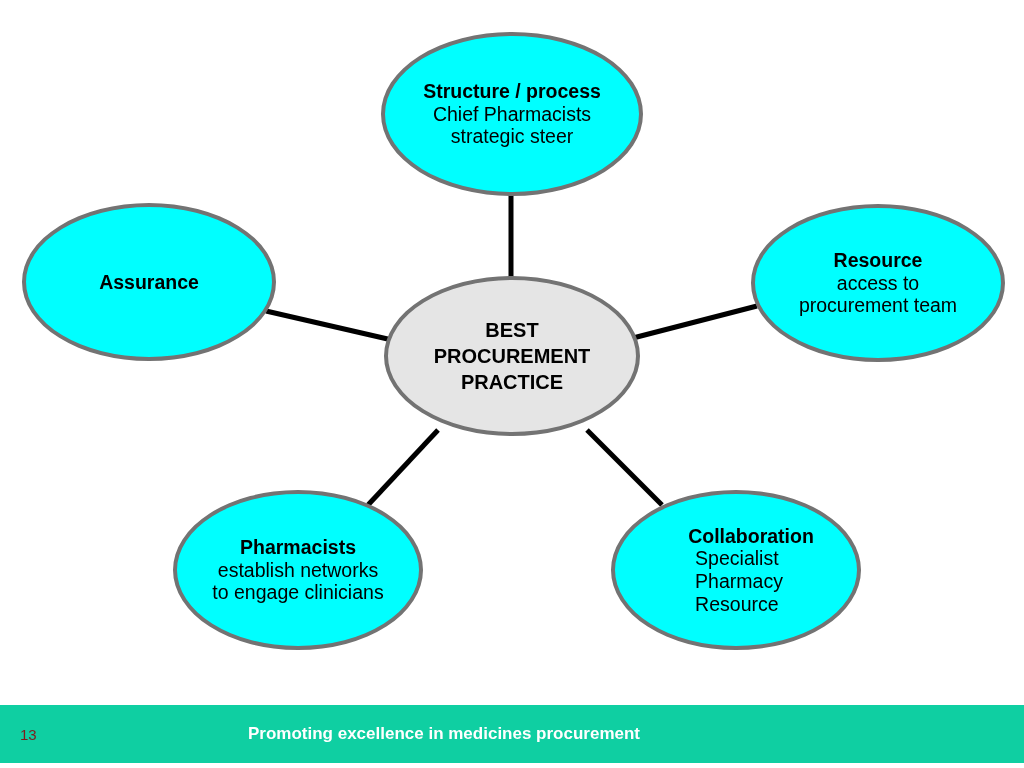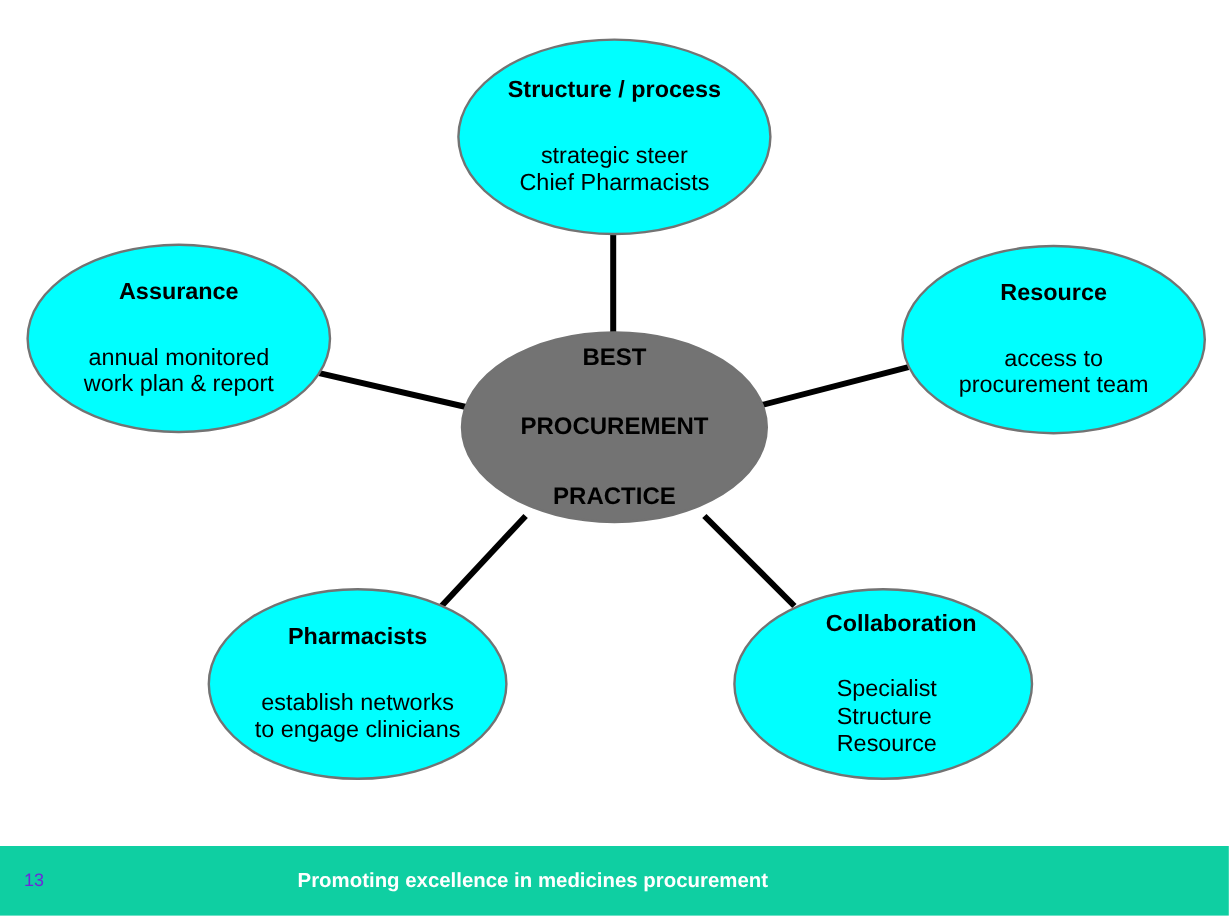--- a/index.html
+++ b/index.html
@@ -31,45 +31,44 @@
     width: 1024px;
     height: 768px;
     pointer-events: none;
   }
 
   
   .node {
     position: absolute;
     box-sizing: border-box;
     border-radius: 50%;
-    border: 2px solid #737373;
+    border: 4px solid #737373;
     display: flex;
     flex-direction: column;
     align-items: center;
     justify-content: center;
     text-align: center;
     line-height: 1.16;
-    gap: 32px;
   }
   .node .ttl {
     font-weight: bold;
     white-space: nowrap;
   }
   .node .ln {
     white-space: nowrap;
   }
 
   .spoke {
     background: #00ffff;
     font-size: 19.5px;
   }
   .spoke .ttl { font-size: 19.5px; }
 
   .hub {
-    background: #737373;
+    background: #e5e5e5;
     font-size: 20px;
     font-weight: bold;
     line-height: 1.30;
   }
   .hub .ln { font-weight: bold; }
 
   
   #node-structure   { left: 381px;  top: 32px;  width: 262px; height: 164px; }
   #node-assurance   { left: 22px;   top: 203px; width: 254px; height: 158px; text-align: center; }
   #node-resource    { left: 751px;  top: 204px; width: 254px; height: 158px; }
@@ -91,21 +90,21 @@
     top: 705px;
     width: 1024px;
     height: 58px;
     background: #0fcfa2;
   }
   #footer-page {
     position: absolute;
     left: 20px;
     top: 50%;
     transform: translateY(-50%);
-    color: #6d28d9;
+    color: #7f1d1d;
     font-size: 15px;
     font-weight: normal;
   }
   #footer-tagline {
     position: absolute;
     left: 0;
     width: 888px;
     top: 50%;
     transform: translateY(-50%);
     text-align: center;
@@ -123,31 +122,27 @@
     <line x1="511" y1="192" x2="511" y2="280" stroke="#000000" stroke-width="5"></line>
     <line x1="266" y1="311" x2="392" y2="340" stroke="#000000" stroke-width="5"></line>
     <line x1="633" y1="338" x2="757" y2="306" stroke="#000000" stroke-width="5"></line>
     <line x1="438" y1="430" x2="368" y2="505" stroke="#000000" stroke-width="5"></line>
     <line x1="587" y1="430" x2="662" y2="505" stroke="#000000" stroke-width="5"></line>
   </svg>
 
   <div class="node spoke" id="node-structure">
     <div class="ttl">Structure / process</div>
     <div class="body">
+      <div class="ln">Chief Pharmacists</div>
       <div class="ln">strategic steer</div>
-      <div class="ln">Chief Pharmacists</div>
     </div>
   </div>
 
   <div class="node spoke" id="node-assurance">
     <div class="ttl">Assurance</div>
-    <div class="body">
-      <div class="ln">annual monitored</div>
-      <div class="ln">work plan &amp; report</div>
-    </div>
   </div>
 
   <div class="node spoke" id="node-resource">
     <div class="ttl">Resource</div>
     <div class="body">
       <div class="ln">access to</div>
       <div class="ln">procurement team</div>
     </div>
   </div>
 
@@ -162,21 +157,21 @@
     <div class="body">
       <div class="ln">establish networks</div>
       <div class="ln">to engage clinicians</div>
     </div>
   </div>
 
   <div class="node spoke" id="node-collaboration">
     <div class="ttl">Collaboration</div>
     <div class="body">
       <div class="ln">Specialist</div>
-      <div class="ln">Structure</div>
+      <div class="ln">Pharmacy</div>
       <div class="ln">Resource</div>
     </div>
   </div>
 
   <div id="footer">
     <div id="footer-page">13</div>
     <div id="footer-tagline">Promoting excellence in medicines procurement</div>
   </div>
 
 </div>

